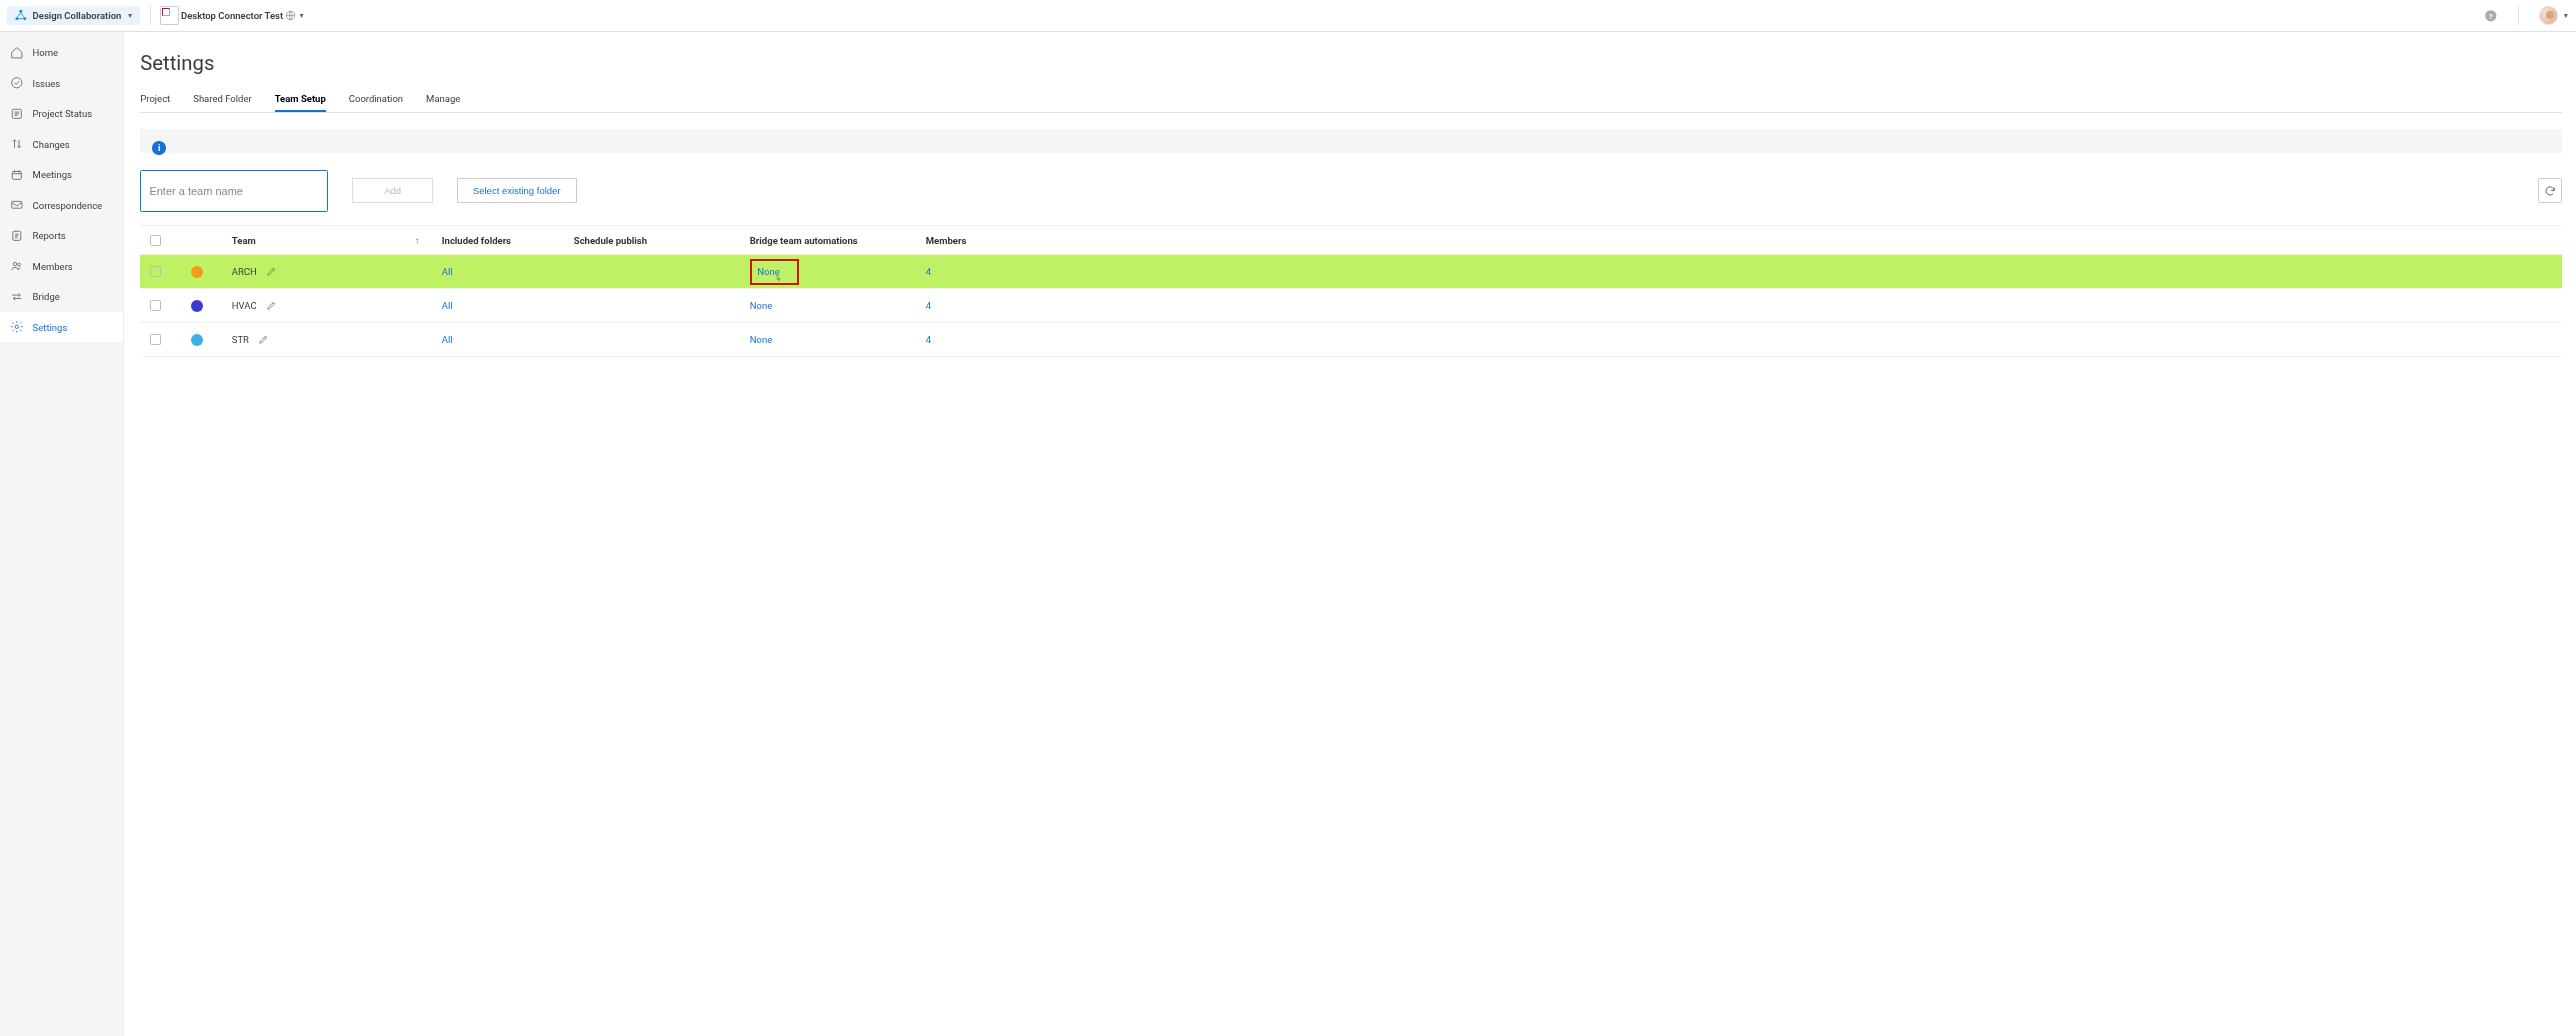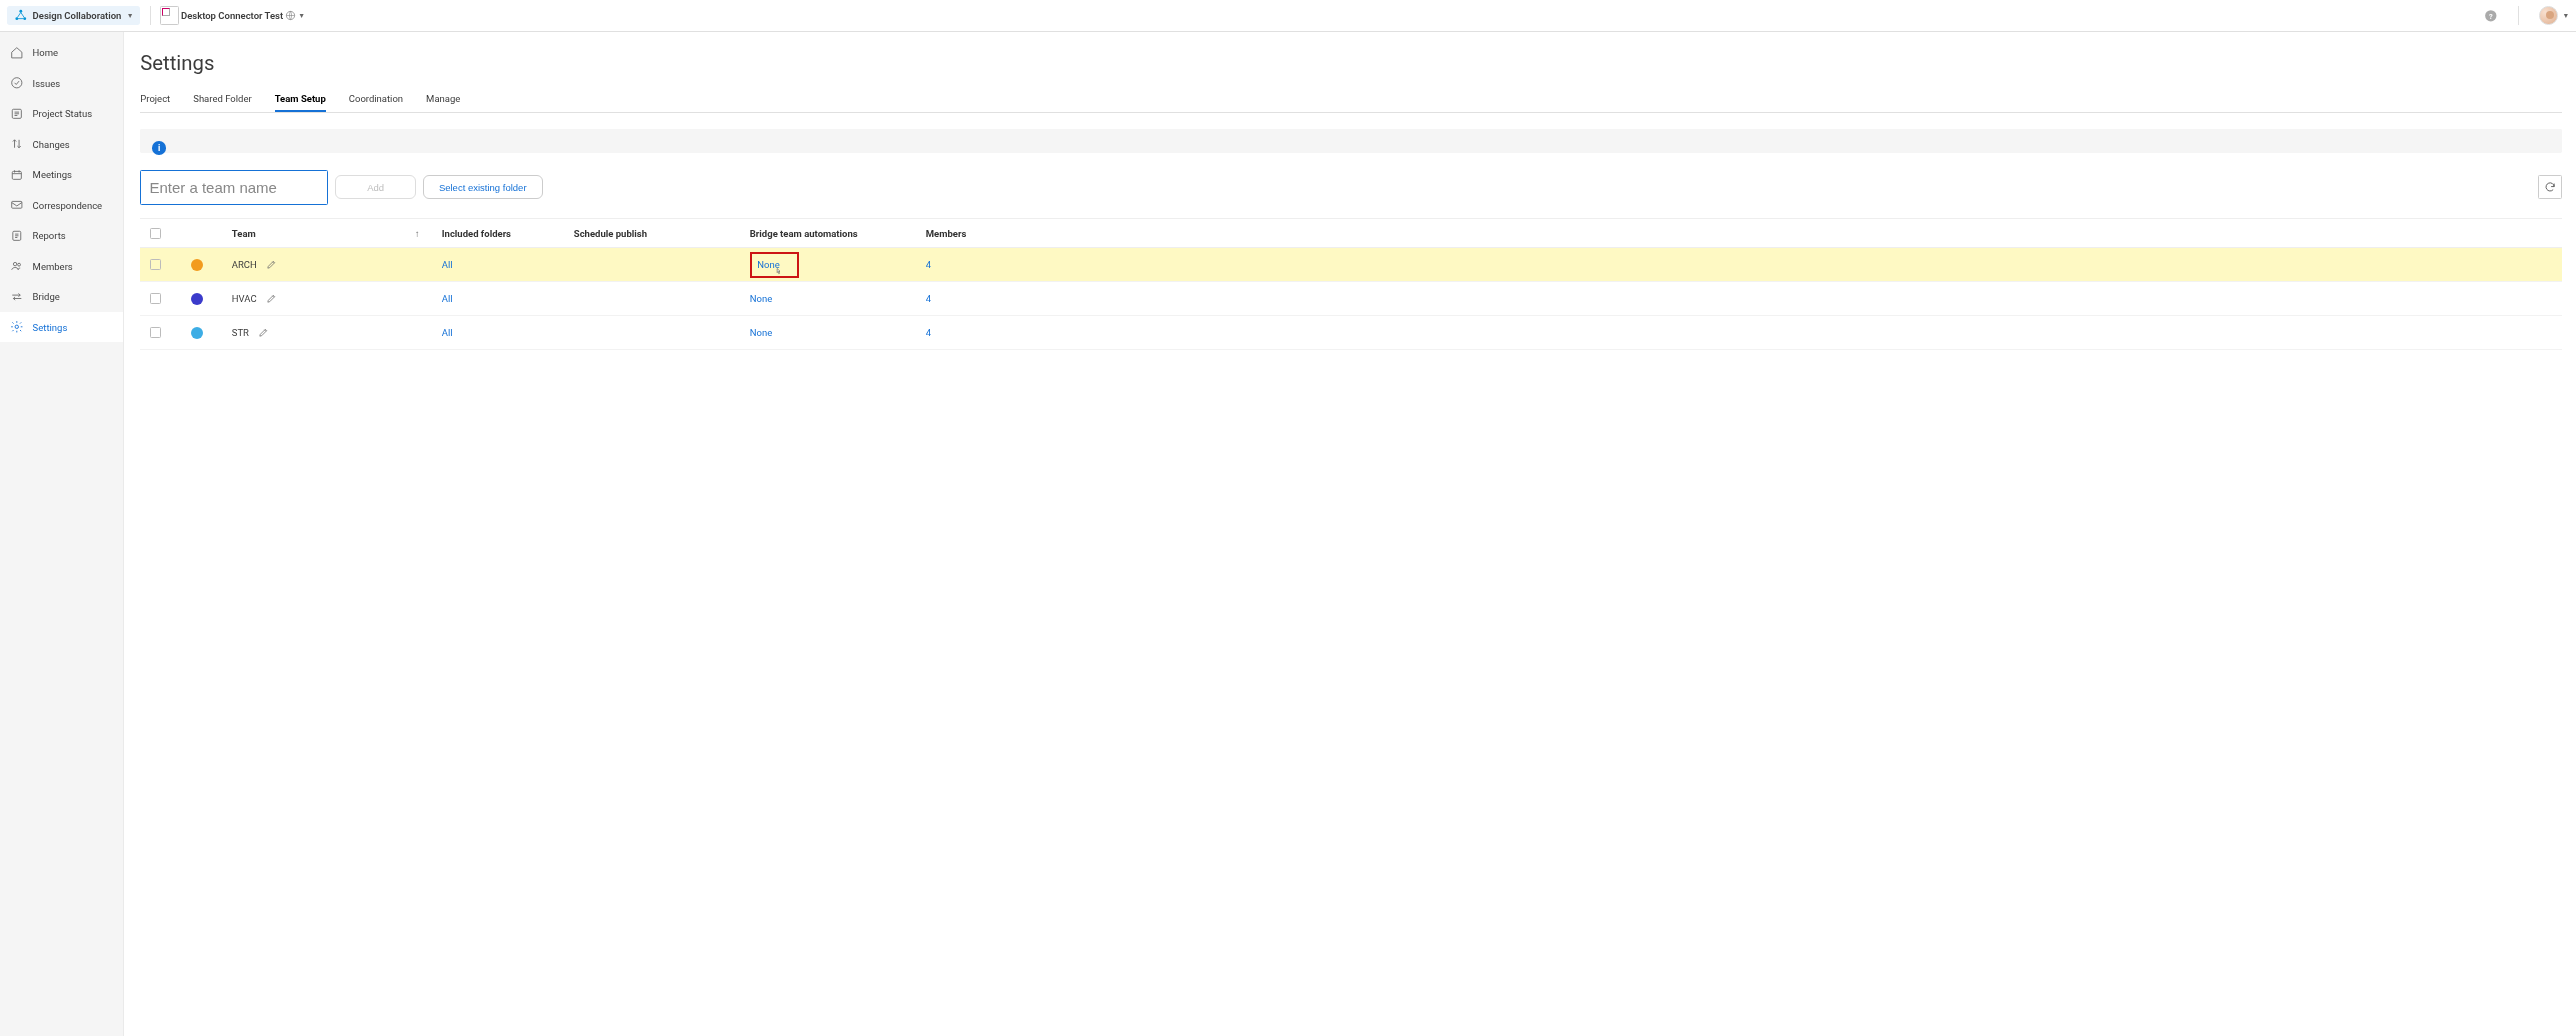--- a/index.html
+++ b/index.html
@@ -30,31 +30,31 @@
 .page-title { font-size: 20.3px; font-weight: 400; margin-bottom: 17.6px; margin-top: 5.4px; }
 .tabs { display: flex; gap: 23px; border-bottom: 0.7px solid #e0e0e0; margin-bottom: 16.3px; }
 .tab { padding: 0 0 8.1px 0; cursor: pointer; color: #3c3c3c; }
 .tab.active { font-weight: 700; color: #000; border-bottom: 2px solid #1571d6; margin-bottom: -0.7px; padding-bottom: 6.8px; }
 .info-banner { background: #f5f5f5; padding: 12.2px 12.2px 12.2px 37px; position: relative; line-height: 1.7; margin-bottom: 16.3px; border-radius: 1.4px; }
 .info-banner .info-icon { position: absolute; left: 12.2px; top: 12.2px; width: 13.6px; height: 13.6px; background: #1571d6; color: #fff; border-radius: 50%; display: flex; align-items: center; justify-content: center; font-size: 8.8px; font-weight: 700; }
 .info-para { margin-bottom: 9.5px; }
 .info-para:last-child { margin-bottom: 0; }
 .link { color: #1571d6; }
 .action-row { display: flex; gap: 6.8px; align-items: center; margin-bottom: 13.6px; }
-.team-input { width: 188px; height: 35px; border: 0.7px solid #1571d6; padding: 0 8.1px; font-size: 15px; outline: none; border-radius: 1.4px; }
+.team-input { width: 188px; height: 42px; border: 0.7px solid #1571d6; padding: 0 8.1px; font-size: 11px; outline: none; border-radius: 1.4px; }
 .team-input::placeholder { color: #888; }
-.btn { height: 24.4px; padding: 0 15px; border: 0.7px solid #ccc; background: #fff; cursor: pointer; font-size: 9.5px; border-radius: 6px; }
+.btn { height: 24.4px; padding: 0 15px; border: 0.7px solid #ccc; background: #fff; cursor: pointer; font-size: 9.5px; border-radius: 0; margin-left: 17px; }
 .btn-add { color: #bdbdbd; border-color: #ddd; background: #fff; width: 81px; }
 .btn-select { color: #1571d6; }
 .refresh-btn { width: 24.4px; height: 24.4px; border: 0.7px solid #ccc; background: #fff; display: flex; align-items: center; justify-content: center; cursor: pointer; margin-left: auto; border-radius: 1.4px; }
 .table { width: 100%; }
 .thead-row, .tbody-row { display: grid; grid-template-columns: 41px 41px 183px 27px 132px 176px 176px 122px; align-items: center; height: 34px; padding: 0 4.1px 0 9.5px; }
 .thead-row { border-top: 0.7px solid #eee; border-bottom: 0.7px solid #eee; font-weight: 700; color: #333; height: 30px; }
 .tbody-row { border-bottom: 0.7px solid #f2f2f2; }
-.tbody-row.hover { background: #fef9c3; }
+.tbody-row.hover { background: #bef264; }
 .checkbox { width: 11px; height: 11px; border: 1px solid #bbb; border-radius: 1.4px; cursor: pointer; }
 .color-dot { width: 12.2px; height: 12.2px; border-radius: 50%; }
 .team-name-cell { display: flex; align-items: center; gap: 9.5px; }
 .team-label { font-weight: 400; }
 .edit-icon { color: #666; cursor: pointer; }
 .sort-arrow { color: #666; }
 .link-cell { color: #1571d6; cursor: pointer; }
 .red-box { border: 2px solid #cc1414; display: inline-block; padding: 5.4px 17.6px 5.4px 5.4px; position: relative; }
 .cursor-pointer-svg { position: absolute; right: 13.6px; bottom: -2.7px; width: 9.5px; height: 12.2px; color: #222; }
 svg { display: block; }

